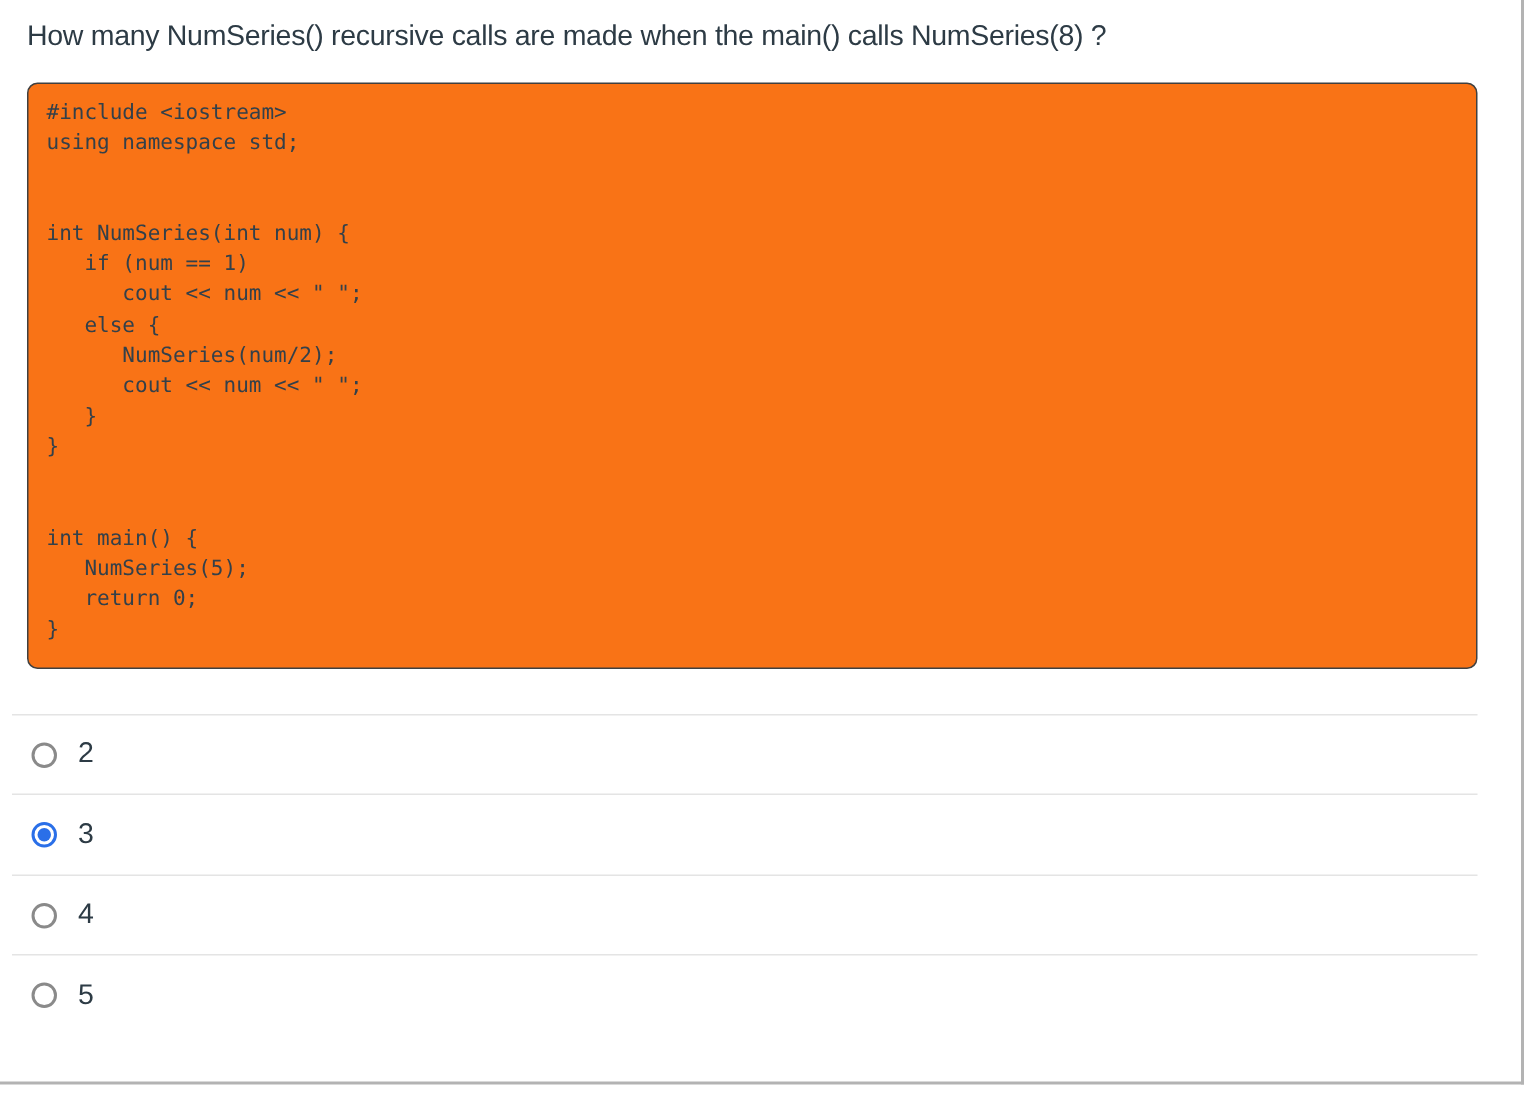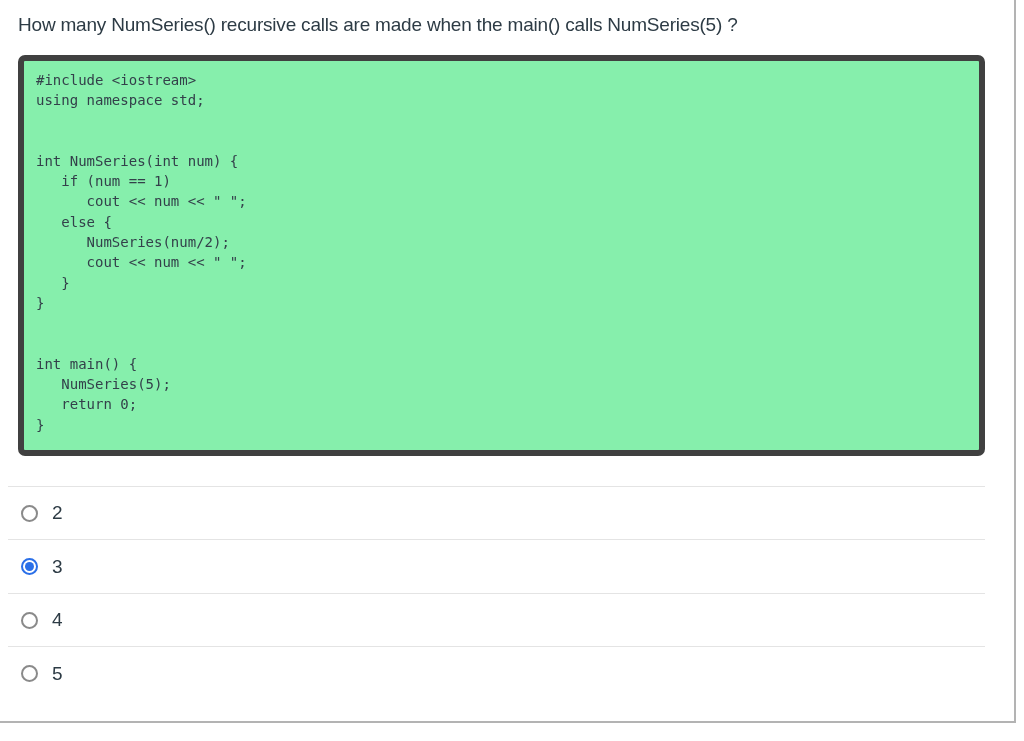--- a/index.html
+++ b/index.html
@@ -23,22 +23,22 @@
   .question {
     color: #2d3b45;
     font-size: 19px;
     line-height: 1.35;
     letter-spacing: -0.2px;
     margin: 0;
   }
   .code-card {
     margin-top: 17px;
     margin-right: 29px;
-    background: #86efac;
-    border: 6px solid #404040;
+    background: #f97316;
+    border: 1px solid #404040;
     border-radius: 7px;
     padding: 9px 4px 15px 12px;
     box-sizing: border-box;
   }
   .code-card pre {
     margin: 0;
     font-family: "DejaVu Sans Mono", "Liberation Mono", monospace;
     font-size: 14px;
     line-height: 20.3px;
     color: #33404a;
@@ -85,21 +85,21 @@
     margin-left: 14px;
     font-size: 19px;
     color: #2d3b45;
   }
 </style>
 </head>
 <body>
 
 <div class="panel">
 
-  <p class="question">How many NumSeries() recursive calls are made when the main() calls NumSeries(5) ?</p>
+  <p class="question">How many NumSeries() recursive calls are made when the main() calls NumSeries(8) ?</p>
 
   <div class="code-card">
     <pre>#include &lt;iostream&gt;
 using namespace std;
 
 
 int NumSeries(int num) {
    if (num == 1)
       cout &lt;&lt; num &lt;&lt; " ";
    else {

